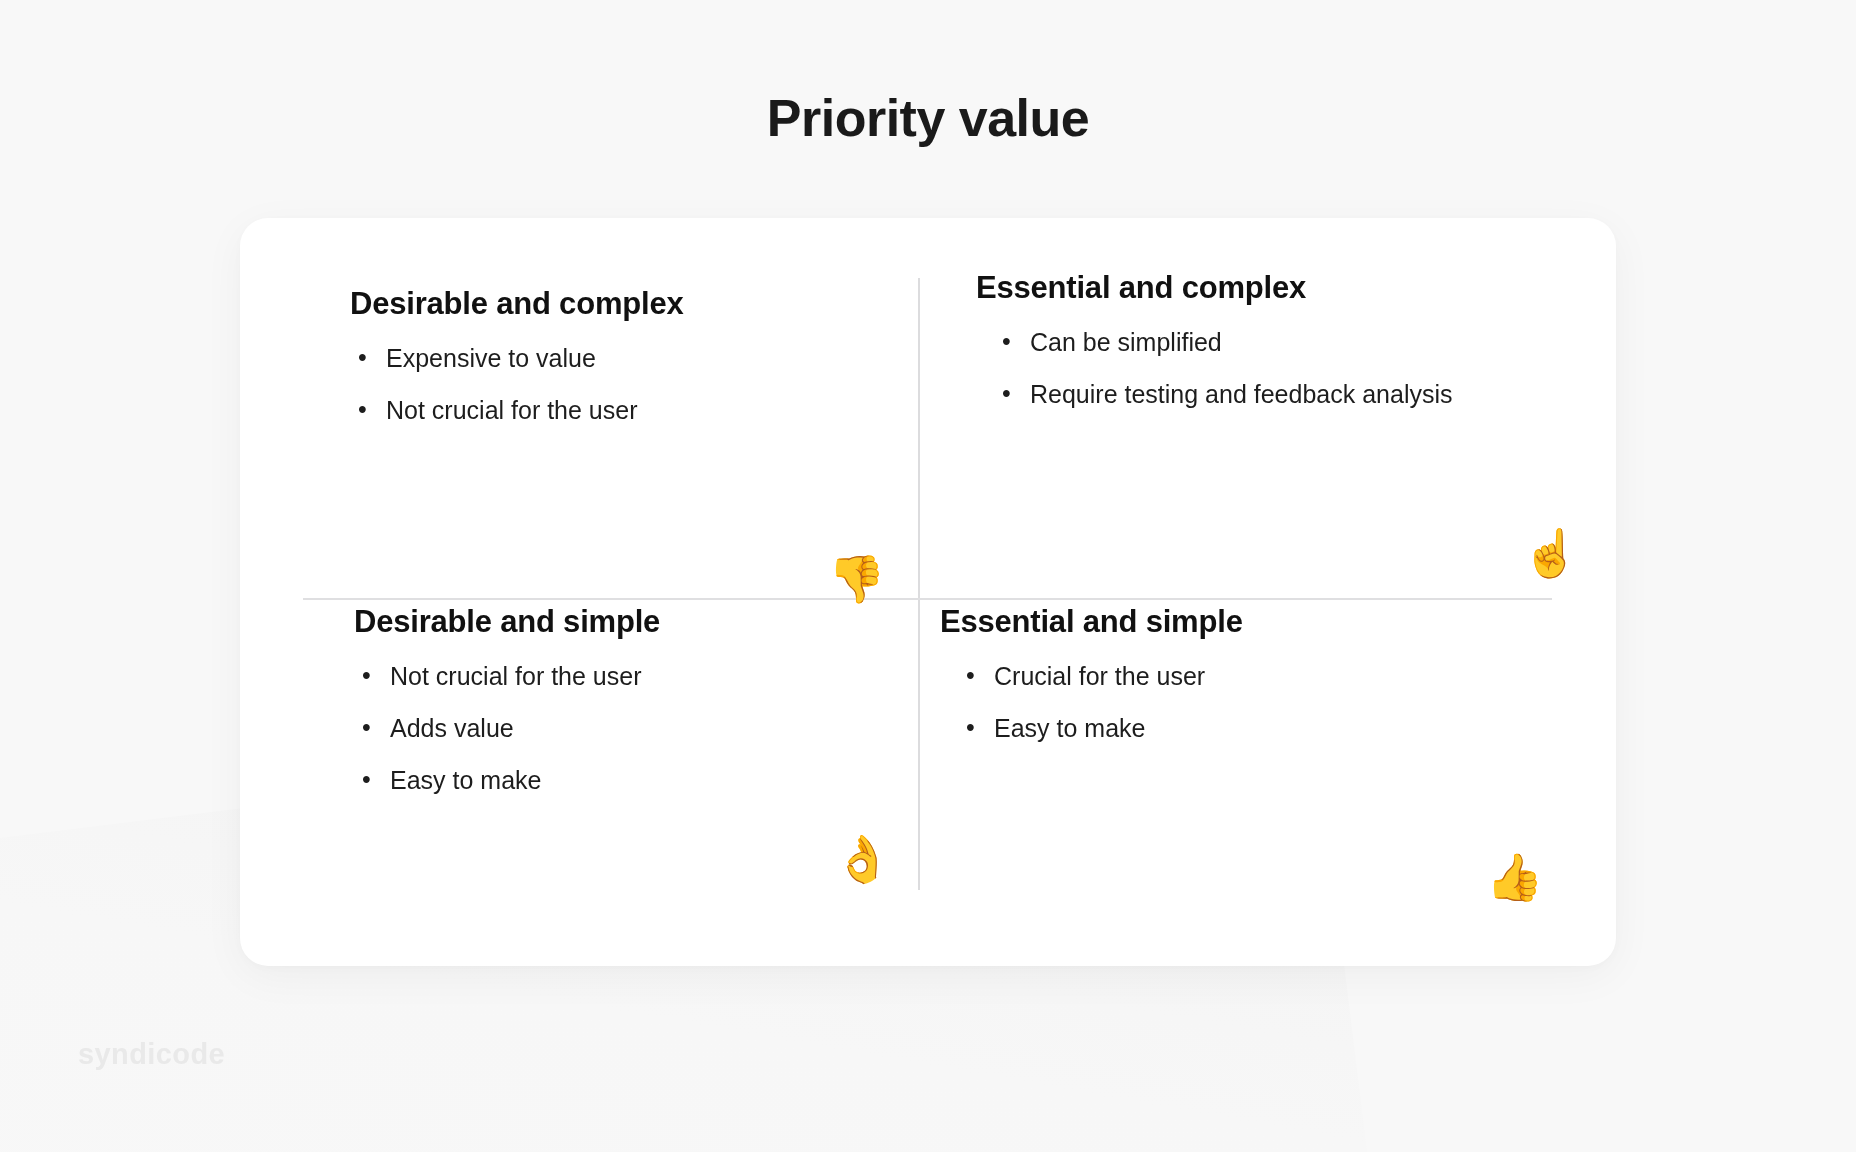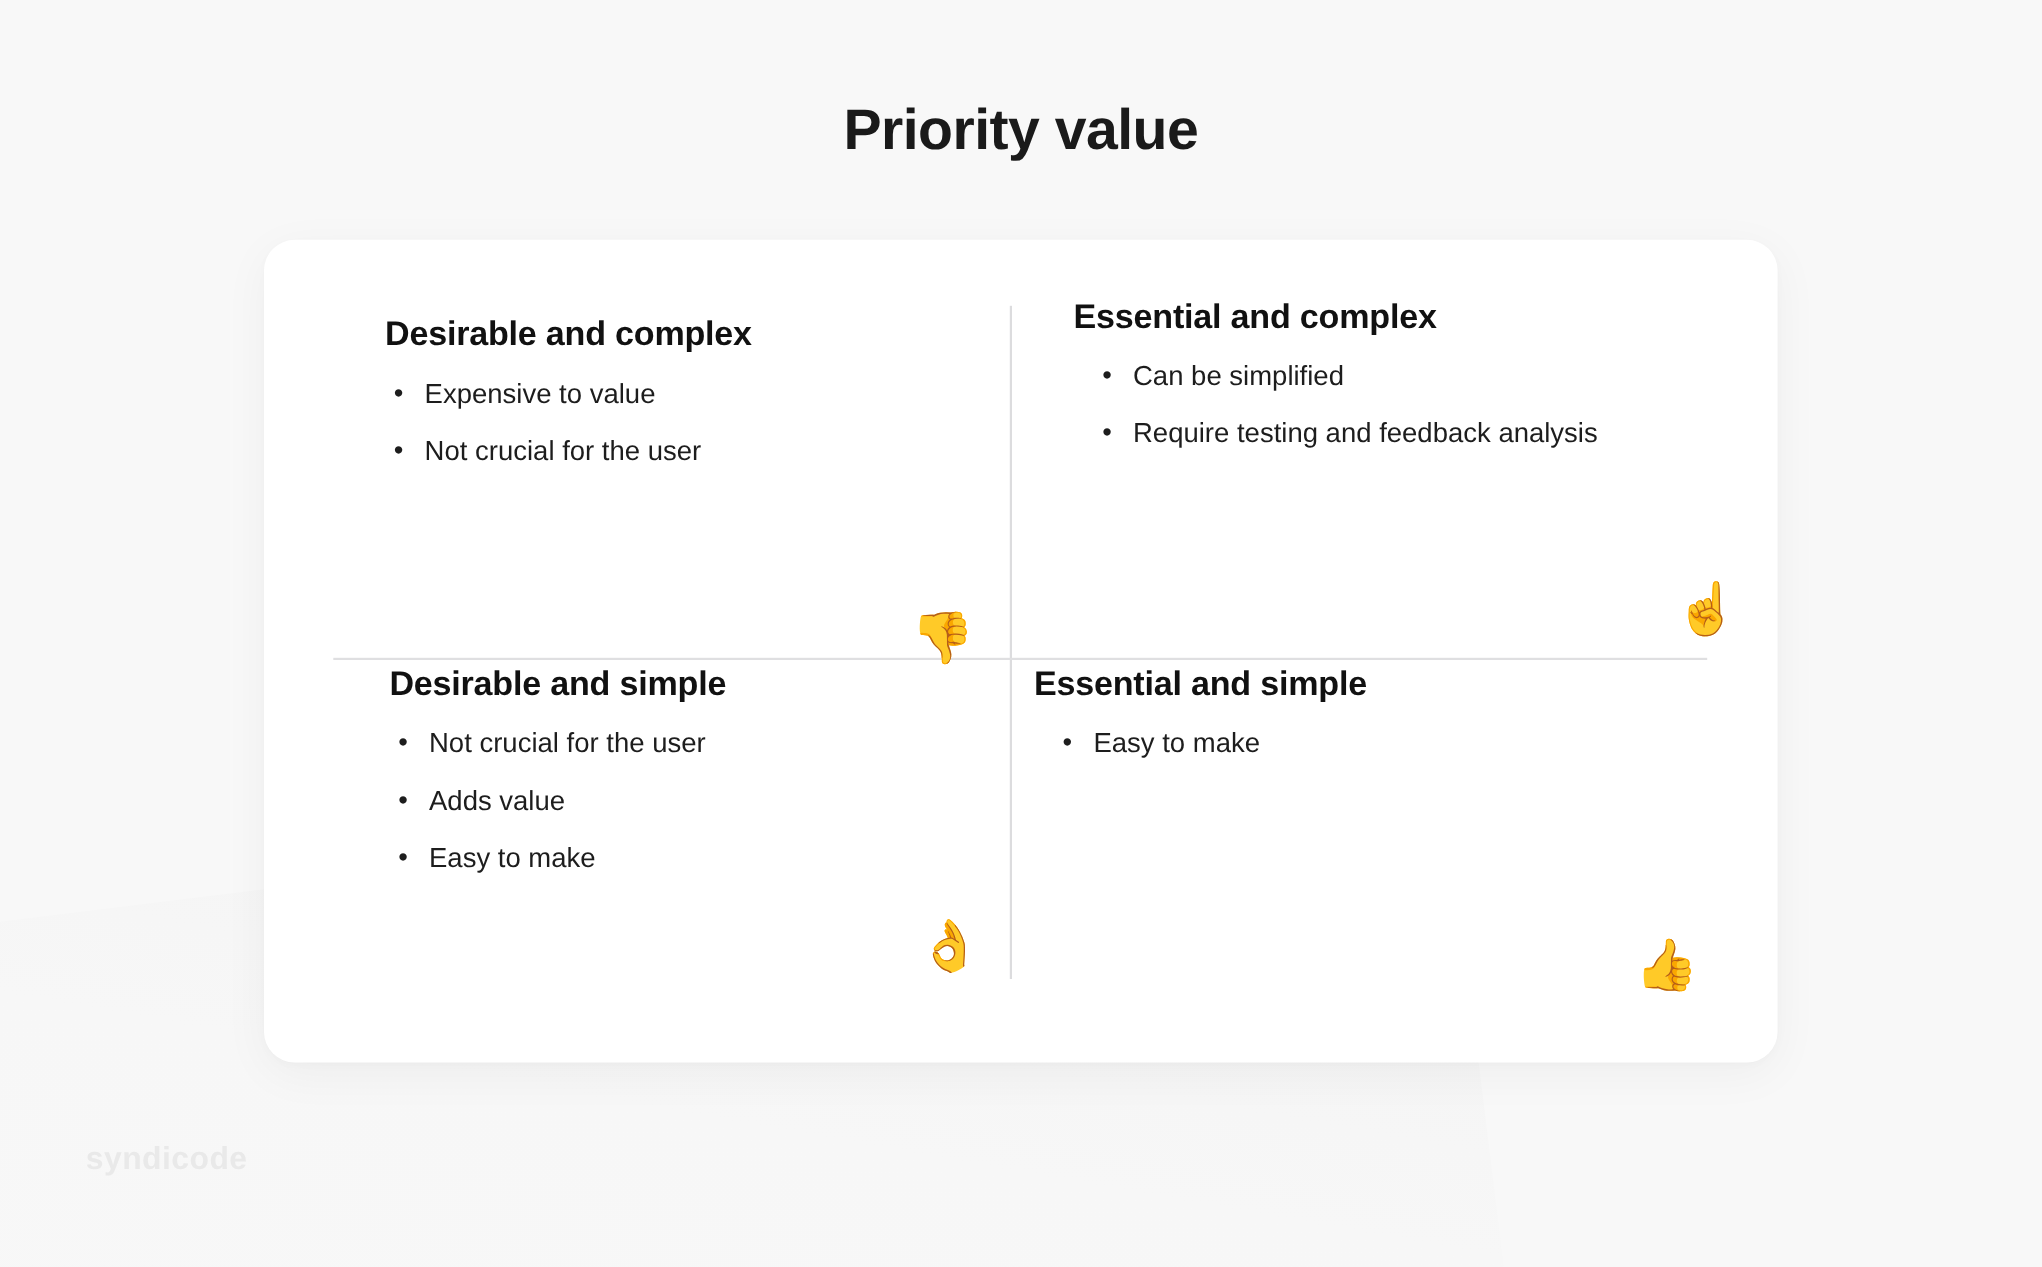--- a/index.html
+++ b/index.html
@@ -178,20 +178,21 @@
       <li class="q-item">Not crucial for the user</li>
       <li class="q-item">Adds value</li>
       <li class="q-item">Easy to make</li>
     </ul>
     <span class="q-emoji">👌</span>
   </div>
 
   <div class="quadrant q-br">
     <div class="q-title">Essential and simple</div>
     <ul class="q-list">
+      <li class="q-item">Crucial for the user</li>
       <li class="q-item">Easy to make</li>
     </ul>
     <span class="q-emoji">👍</span>
   </div>
 
 </div>
 
 <div class="watermark">syndicode</div>
 
 </body></html>

